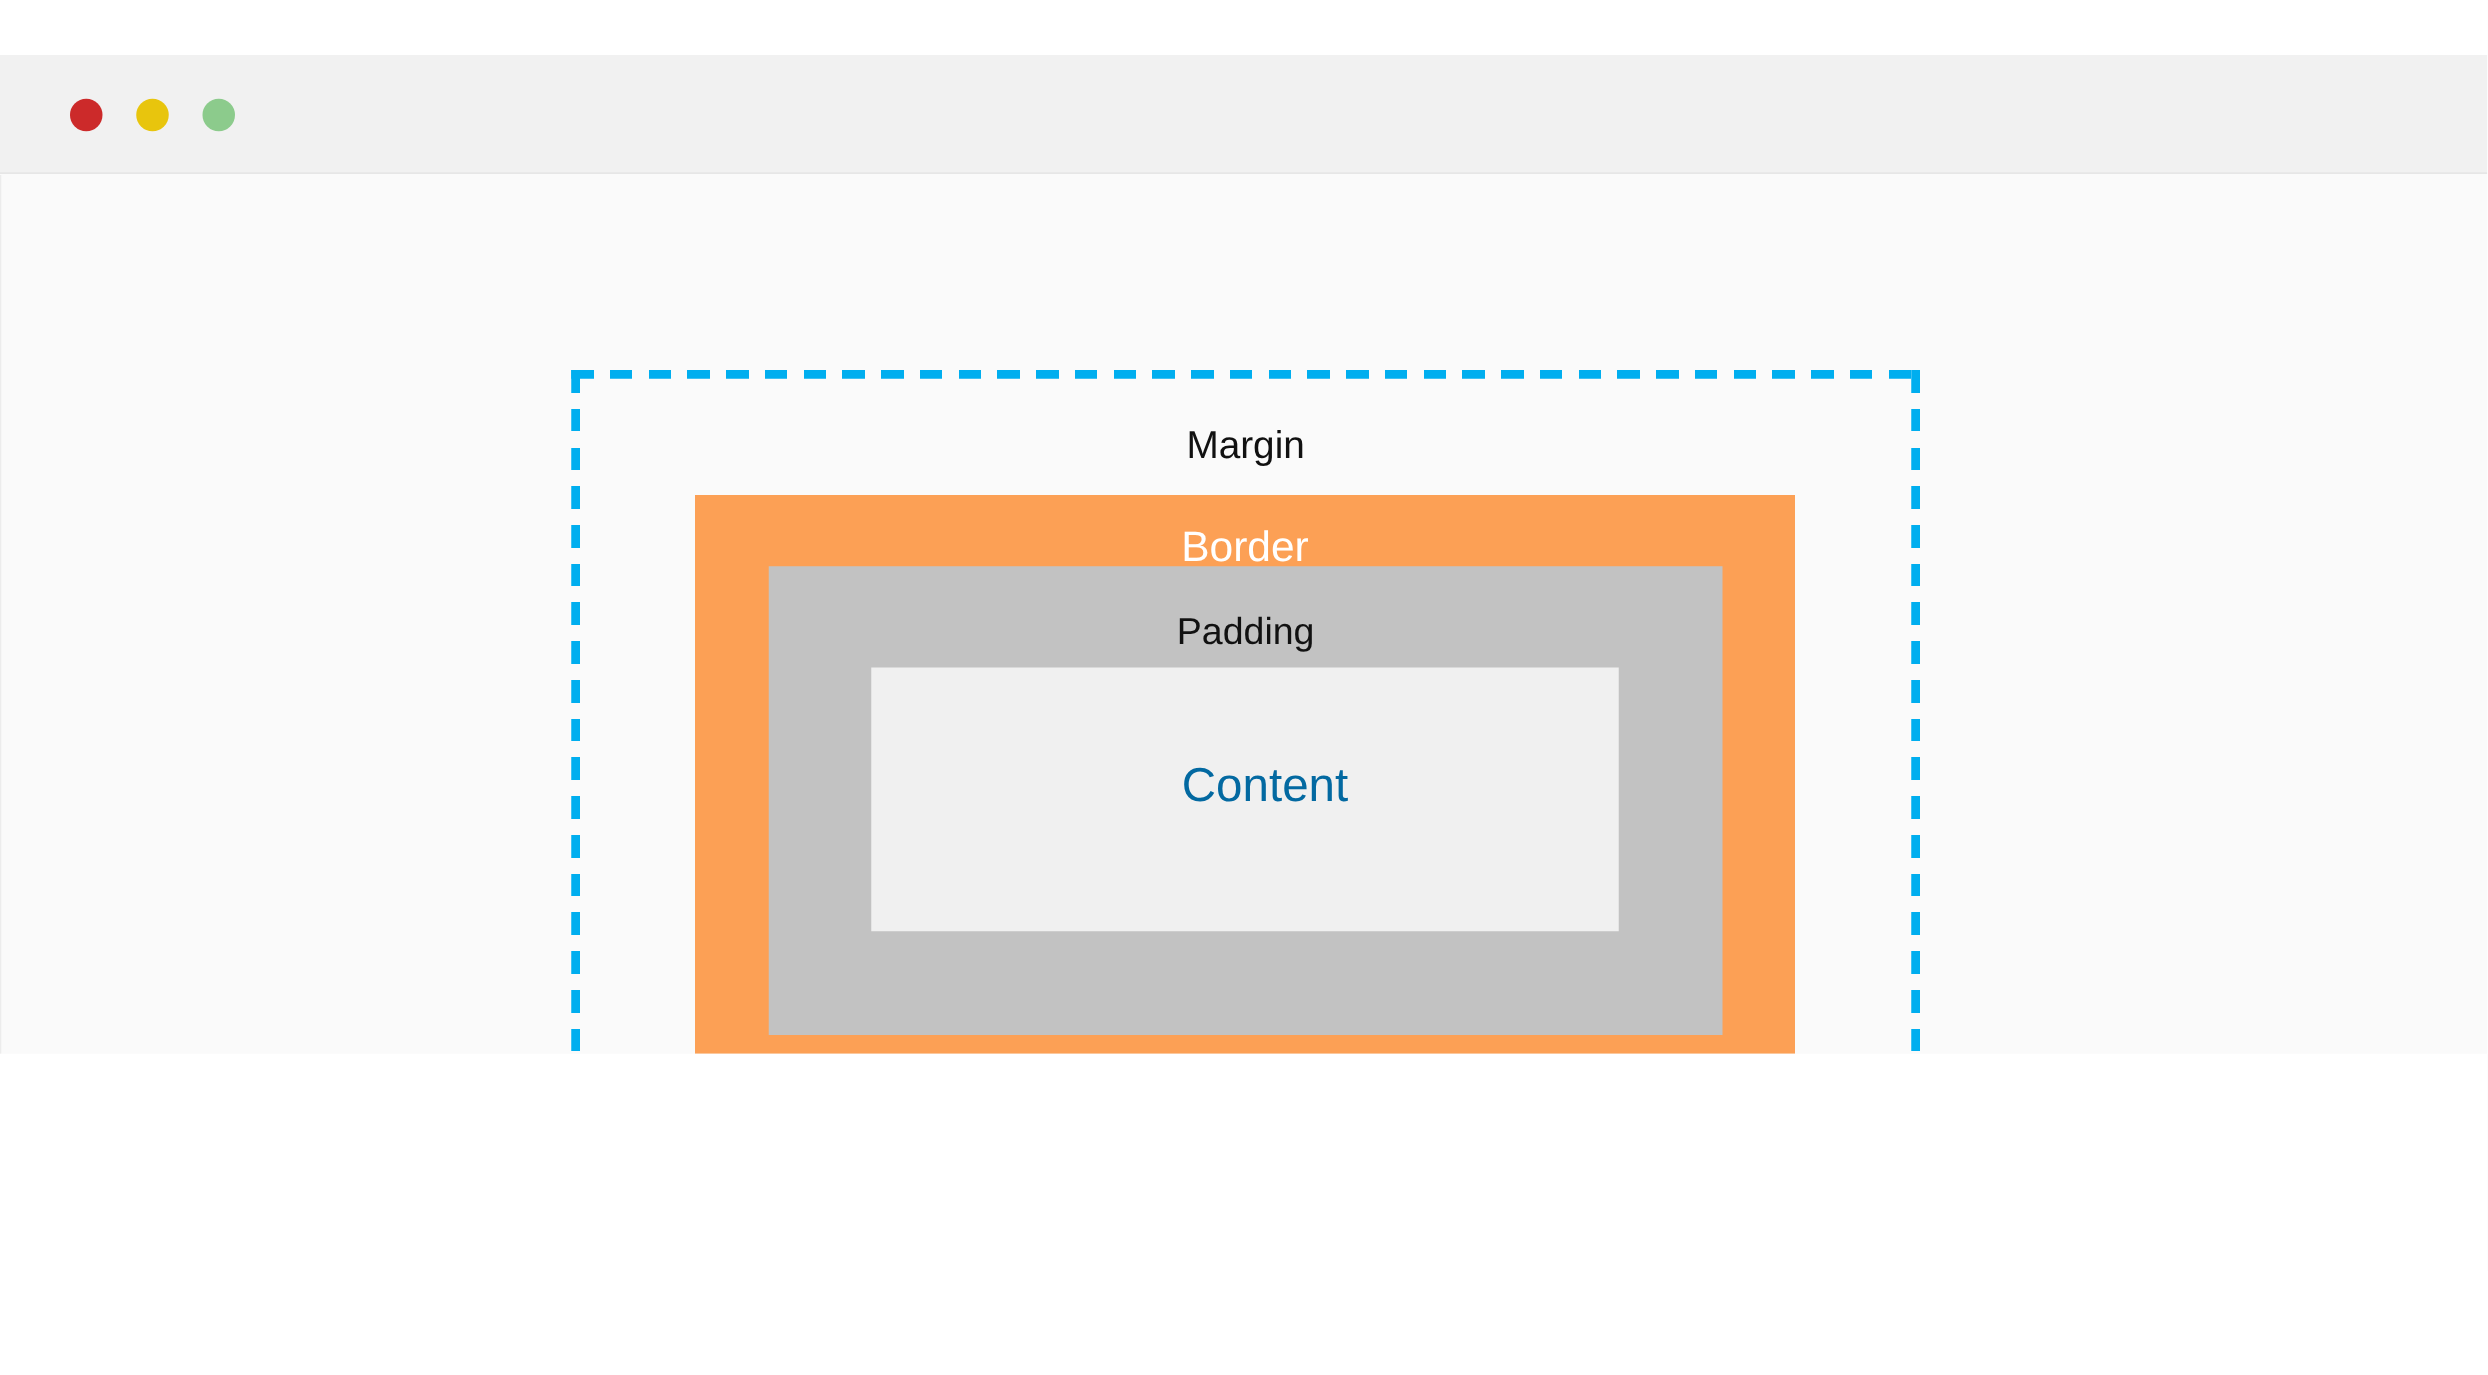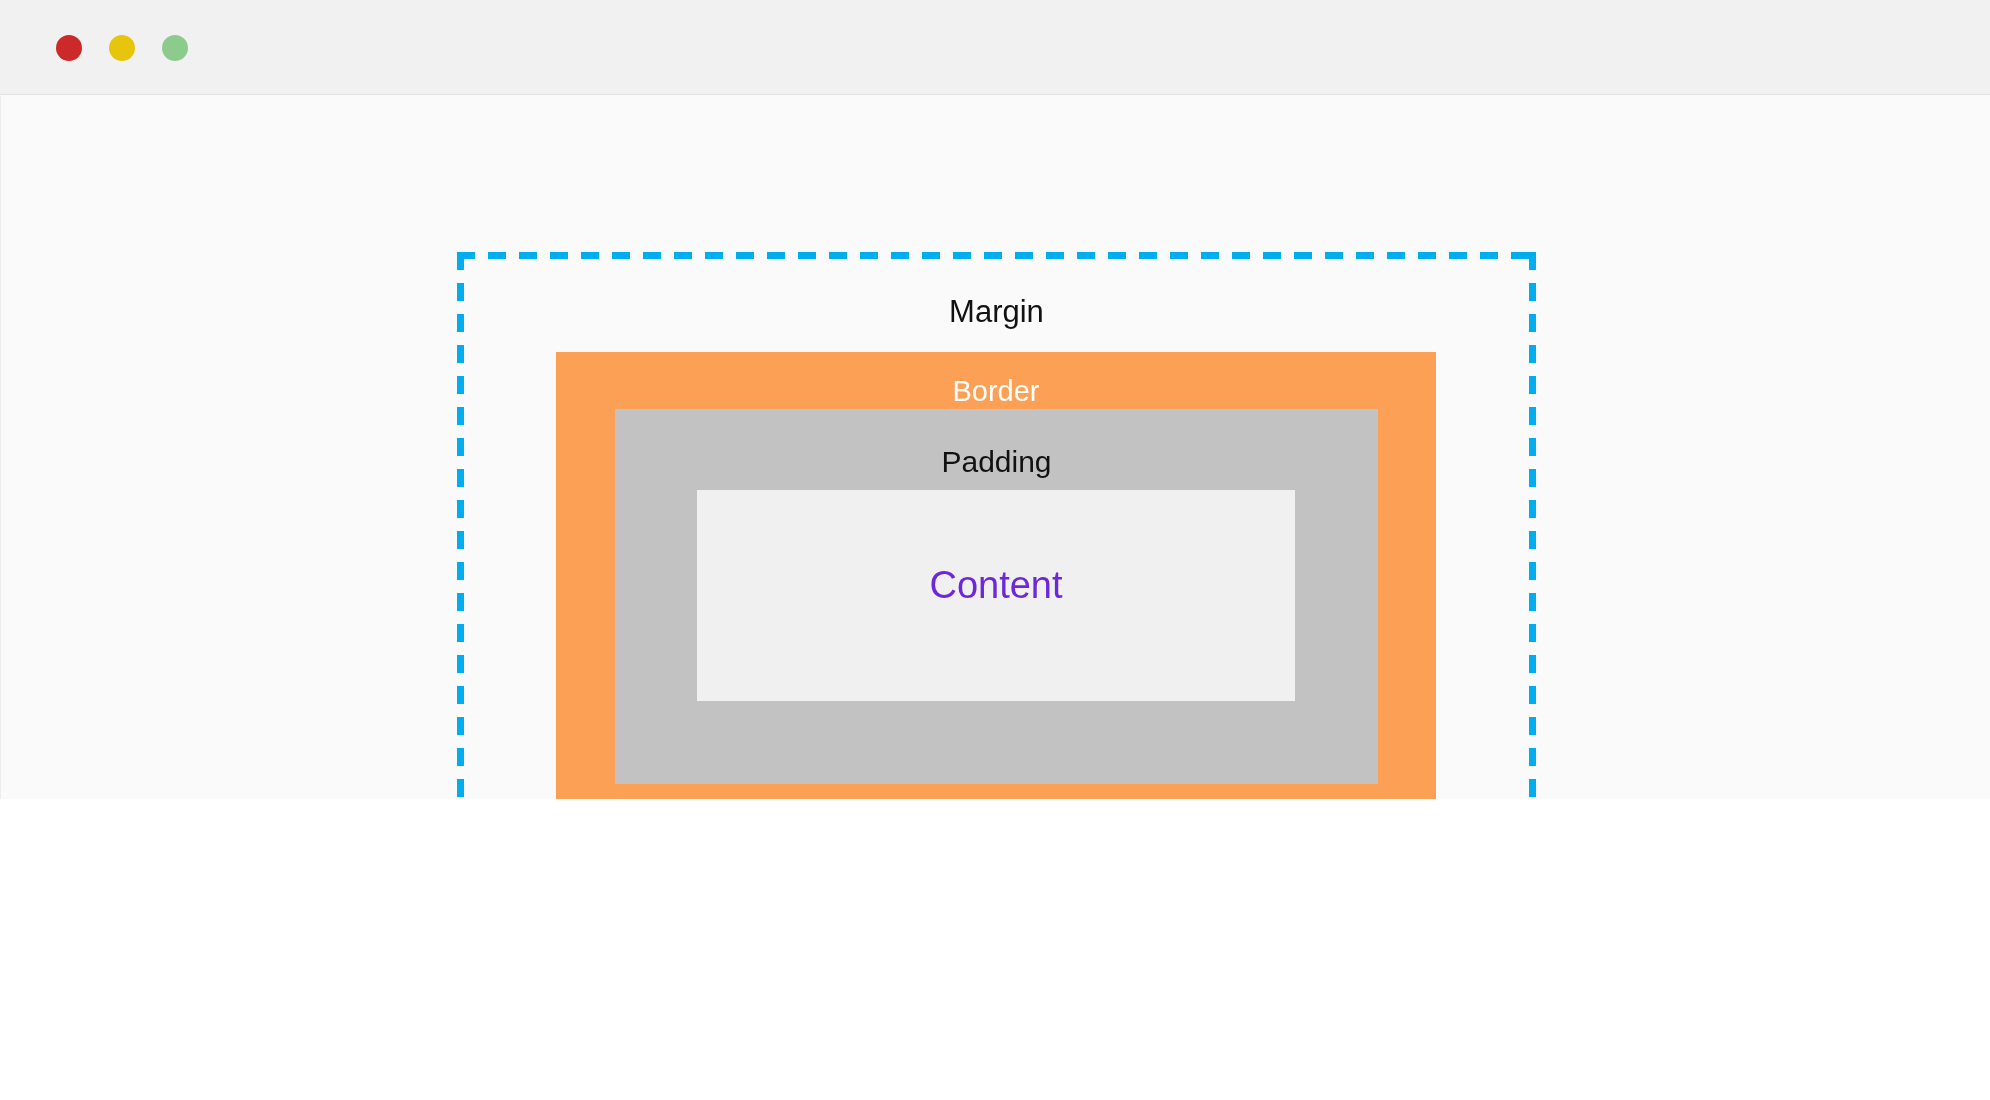--- a/index.html
+++ b/index.html
@@ -13,20 +13,21 @@
     -webkit-font-smoothing: antialiased;
   }
 
   .window {
     position: relative;
     width: 1990px;
     height: 799px;
     background: #fafafa;
     overflow: hidden;
     box-sizing: border-box;
+    margin-top: 44px;
   }
 
   
   .titlebar {
     position: absolute;
     left: 0;
     top: 0;
     width: 1990px;
     height: 95px;
     background: #f1f1f1;
@@ -142,32 +143,33 @@
     line-height: 1;
     user-select: none;
   }
   .label-margin {
     top: 44px;
     font-size: 31px;
     color: #111111;
   }
   .label-border {
     top: 25px;
-    font-size: 29px;
+    font-size: 34px;
     color: #ffffff;
   }
   .label-padding {
     top: 38px;
     font-size: 30px;
     color: #111111;
   }
   .label-content {
     top: 76px;
     font-size: 38px;
-    color: #6d28d9;
+    color: #0369a1;
+    padding-left: 16px;
   }
 </style>
 </head>
 <body>
 
 <div class="window">
 
   <div class="titlebar">
     <div class="traffic-lights">
       <span class="light light-close" title="Close"></span>

